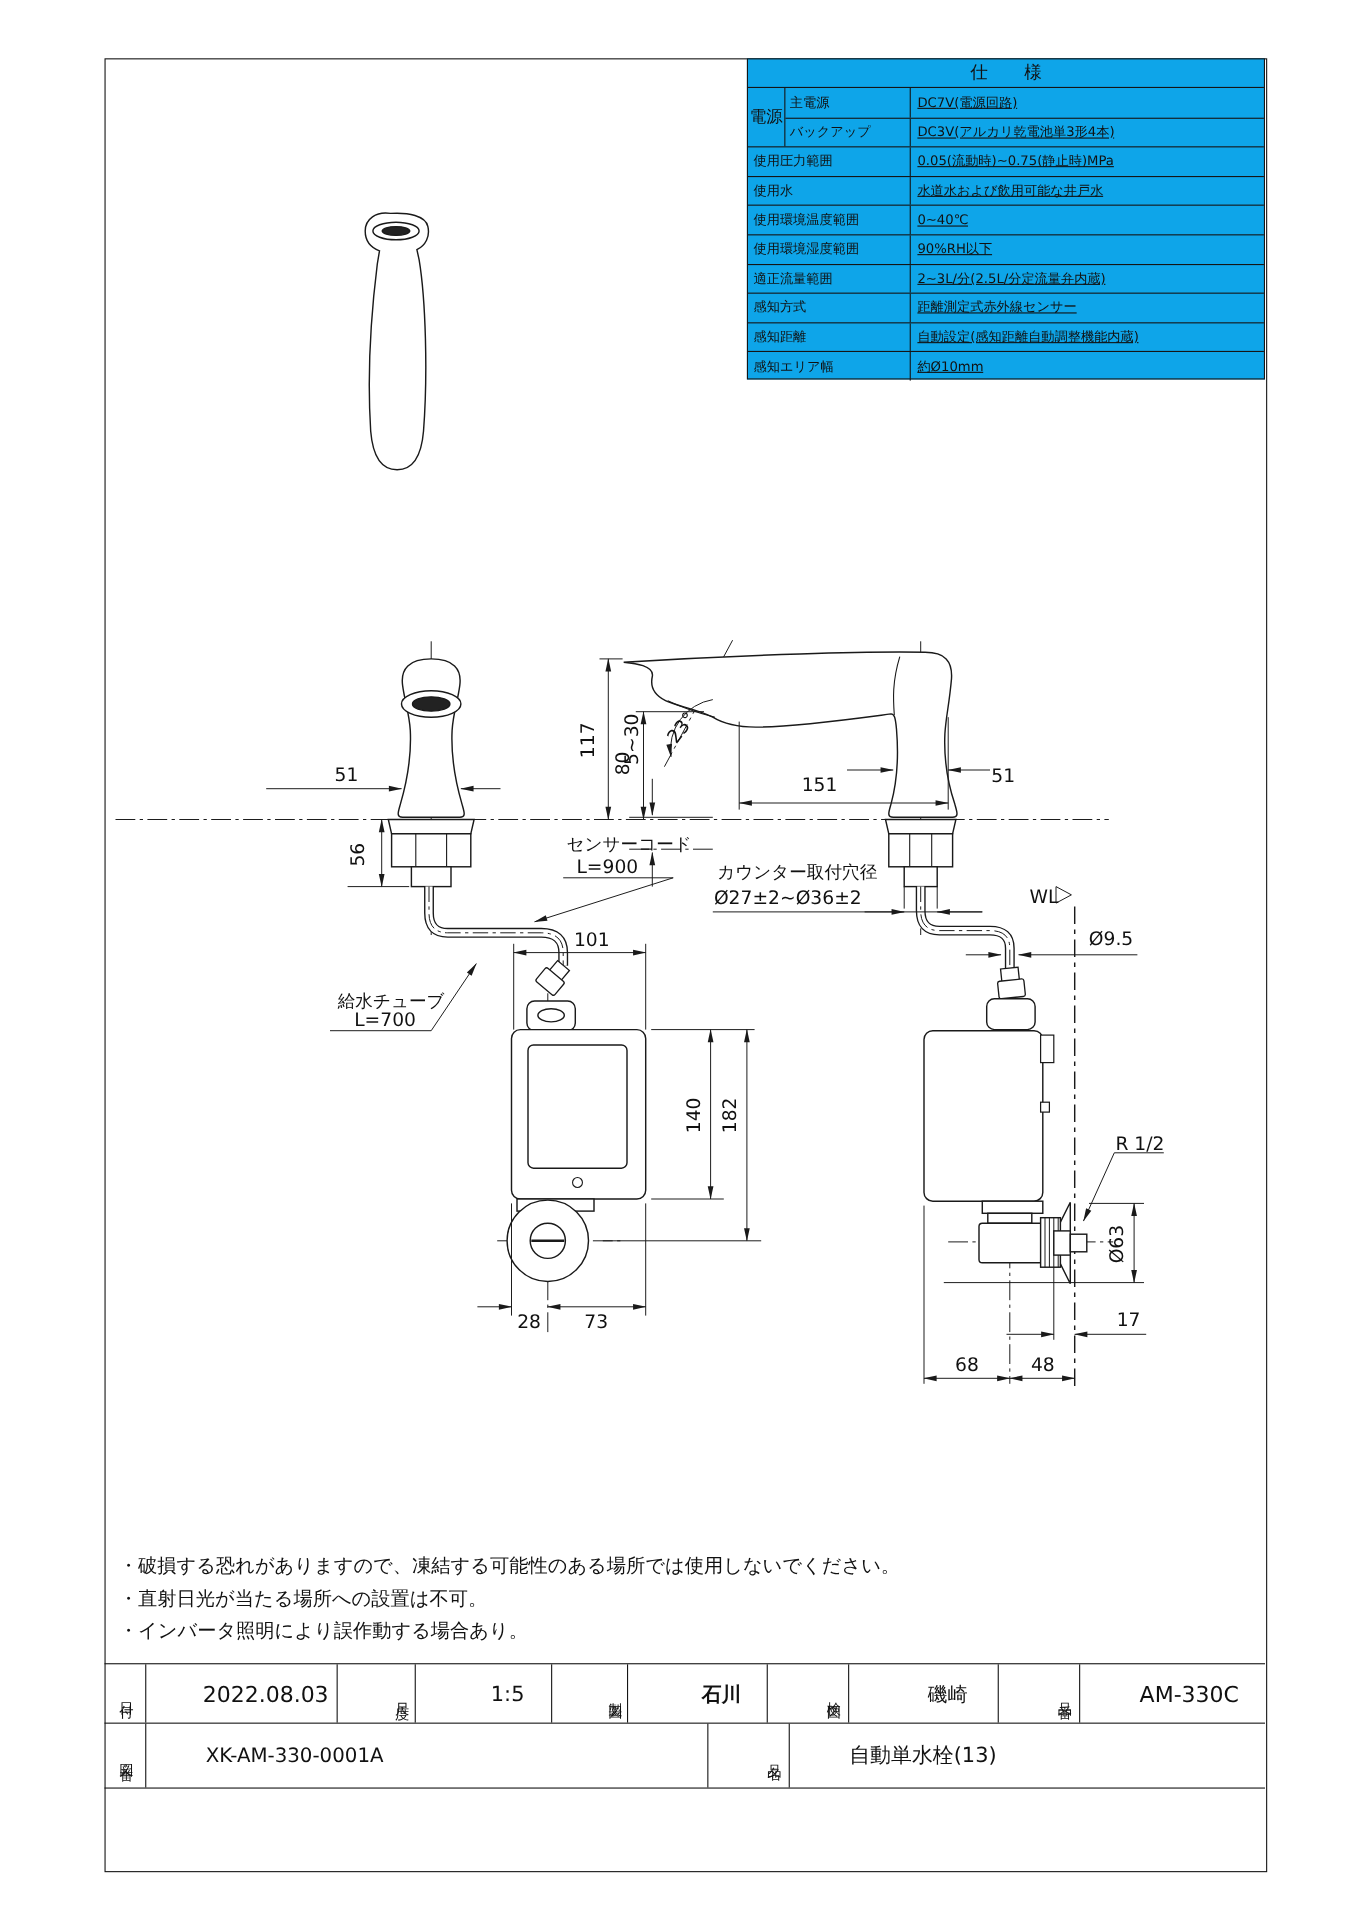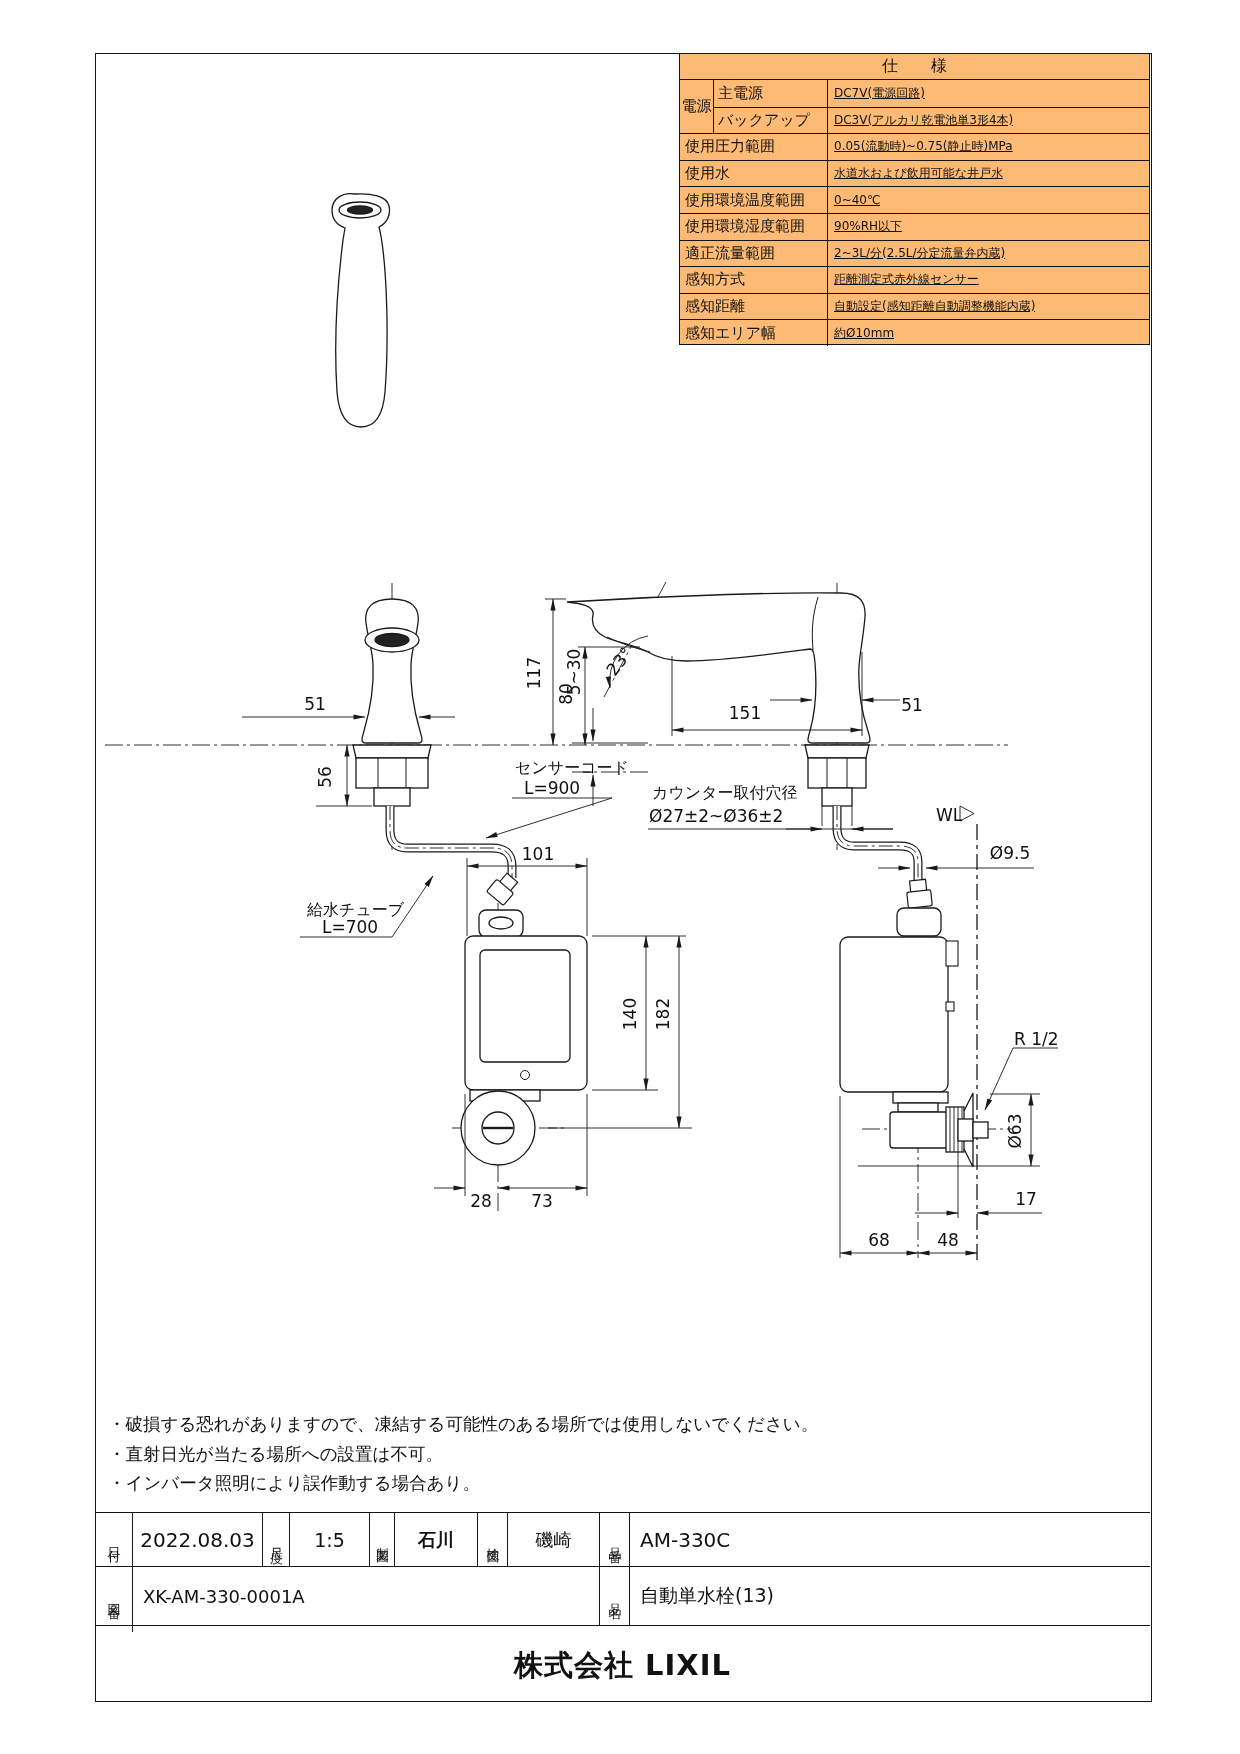--- a/index.html
+++ b/index.html
@@ -2,36 +2,36 @@
 <html><head>
 <meta charset="utf-8">
 <style>
   html,body{margin:0;padding:0;background:#e8e8e8;}
   #sheet{position:relative;width:1240px;height:1754px;background:#ffffff;overflow:hidden;
          font-family:"DejaVu Sans","Liberation Sans",sans-serif;color:#111;}
   .abs{position:absolute;}
   
   #frame{left:95px;top:53px;width:1055px;height:1647px;border:1.6px solid #151515;}
   
-  #spec{left:679px;top:53px;width:471px;height:292px;border:1.6px solid #151515;background:#fdba74;box-sizing:border-box;font-size:16px;}
+  #spec{left:679px;top:53px;width:471px;height:292px;border:1.6px solid #151515;background:#0ea5e9;box-sizing:border-box;font-size:16px;}
   #spec *{box-sizing:border-box;}
   .spec-head{height:26px;border-bottom:1px solid #151515;display:flex;align-items:center;justify-content:center;letter-spacing:14px;font-size:16px;padding-left:14px;}
   .srow{height:26.6px;display:flex;align-items:center;}
   .topline{border-top:1px solid #151515;}
   .pow{margin-left:34px;}
-  .slab{width:148px;align-self:stretch;display:flex;align-items:center;border-right:1px solid #151515;padding-left:5px;font-size:15px;white-space:nowrap;overflow:hidden;}
+  .slab{width:148px;align-self:stretch;display:flex;align-items:center;border-right:1px solid #151515;padding-left:5px;font-size:12px;white-space:nowrap;overflow:hidden;}
   .pow .slab{width:114px;padding-left:4px;}
   .sval{padding-left:6px;font-size:12px;white-space:nowrap;overflow:hidden;text-decoration:underline;}
   #powcell{left:0;top:26px;width:34px;height:53.2px;border-right:1px solid #151515;display:flex;align-items:center;justify-content:center;font-size:15px;}
   
   #notes{left:108px;top:1410px;width:900px;font-size:17.5px;line-height:29.5px;white-space:nowrap;}
   
   #tblock{left:95px;top:1512px;width:1055px;height:188px;border-top:1.6px solid #151515;box-sizing:border-box;}
   #tblock *{box-sizing:border-box;}
-  .trow{display:flex;border-bottom:1px solid #151515;}
+  .trow{display:flex;border-bottom:1px solid #151515;gap:44px;}
   .trow:last-child{border-bottom:none;}
   .tc{border-right:1px solid #151515;display:flex;align-items:center;overflow:hidden;}
   .tc:last-child{border-right:none;}
   .vlab{writing-mode:vertical-rl;text-orientation:upright;font-size:13px;letter-spacing:3px;justify-content:center;display:flex;align-items:center;}
   .cent{justify-content:center;}
   
   svg text{font-family:"DejaVu Sans","Liberation Sans",sans-serif;fill:#111;}
   .dimtxt{font-size:17px;}
   .jtxt{font-size:16px;}
 </style>

